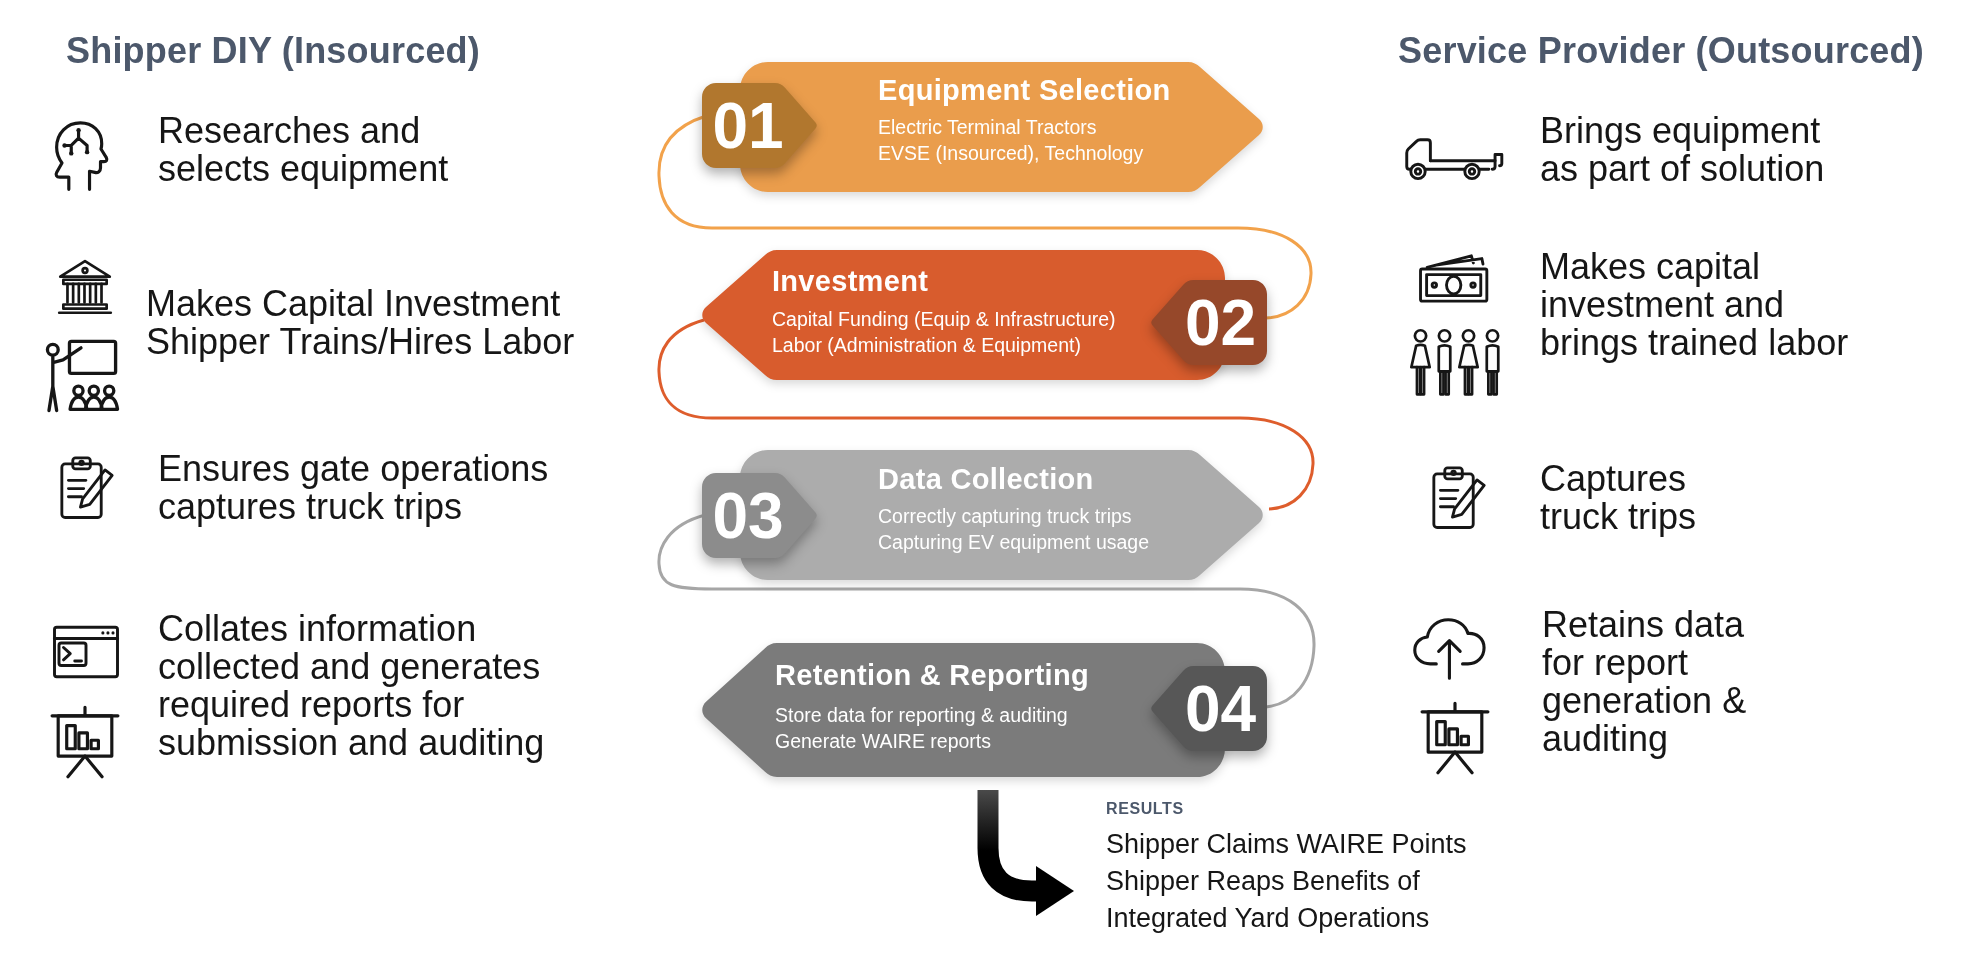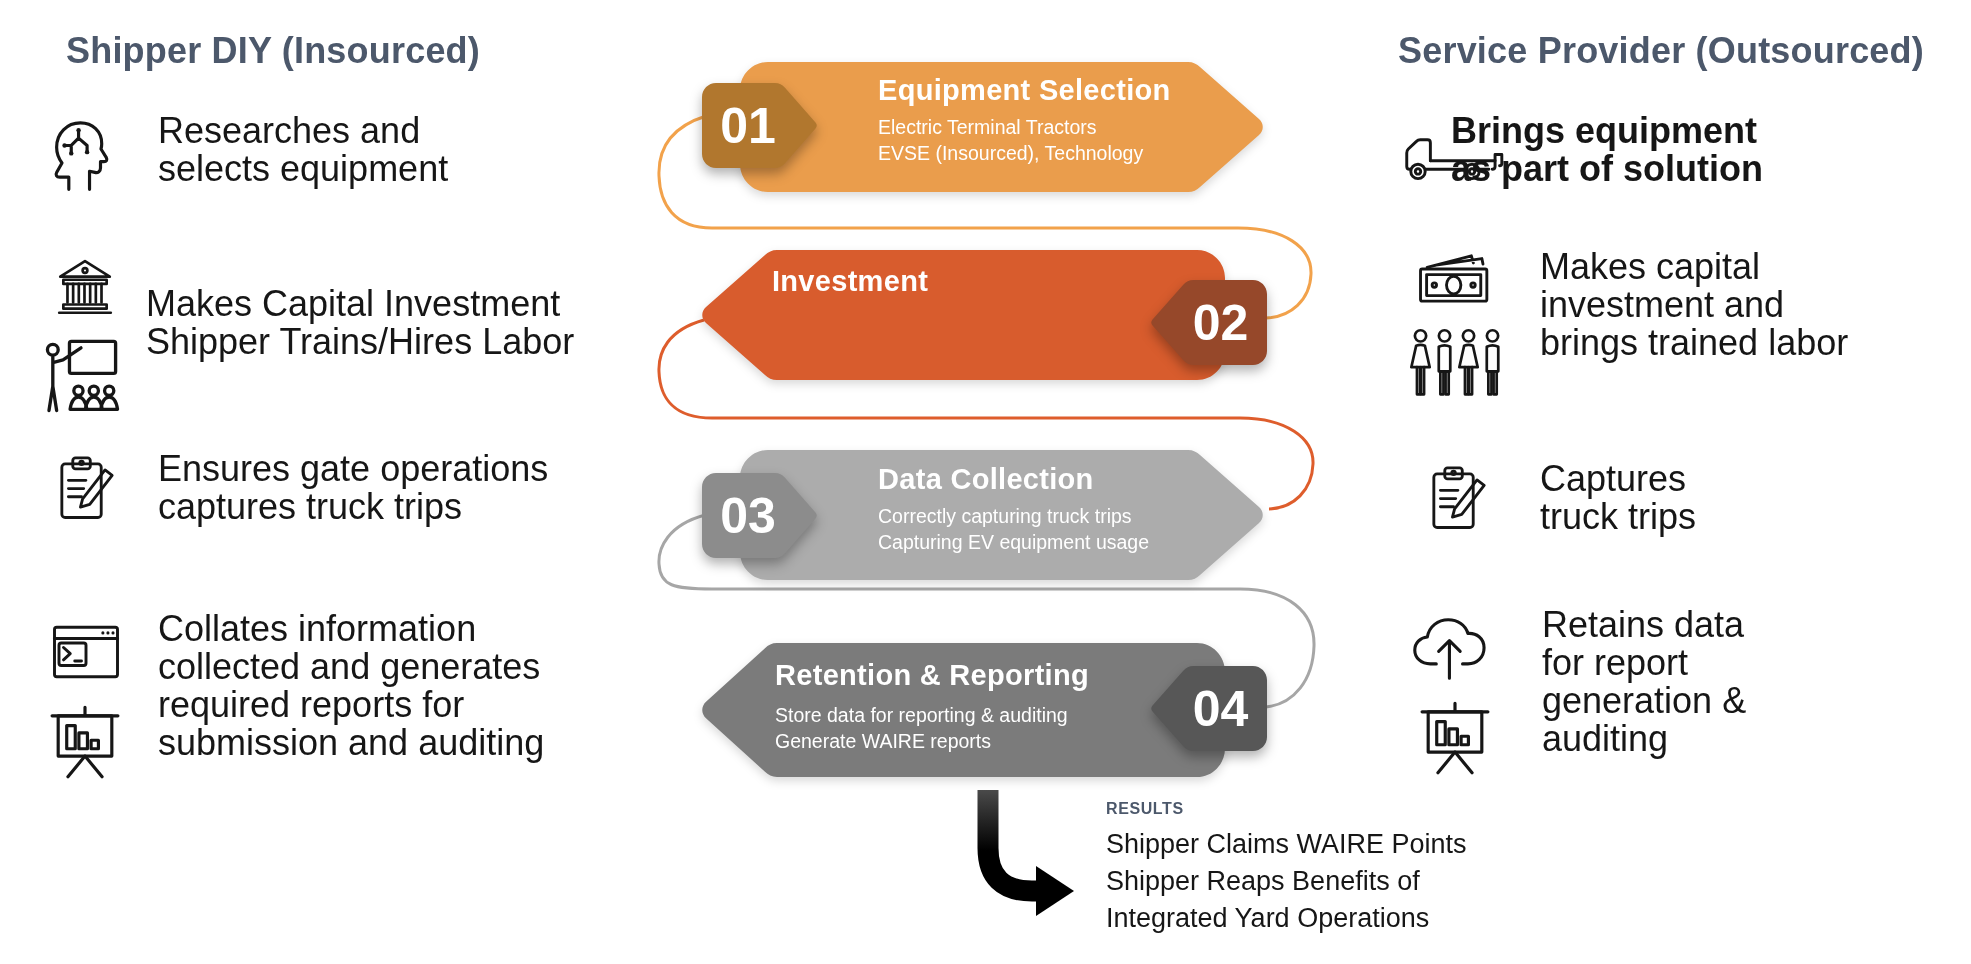--- a/index.html
+++ b/index.html
@@ -8,21 +8,21 @@
   .abs{position:absolute;}
   .col-title{font-size:36px;font-weight:bold;letter-spacing:.2px;white-space:pre;}
   .body-text{font-size:36px;line-height:38px;white-space:pre-line;}
   .icon{color:#161616;}
   .icon svg{display:block;width:100%;height:100%;}
   .icon svg *{stroke:currentColor;fill:none;stroke-width:2.6;stroke-linecap:round;stroke-linejoin:round;}
   .icon svg .dot{fill:currentColor;stroke:none;}
   .banner{filter:drop-shadow(0 4px 5px rgba(0,0,0,.15));}
   .banner svg,.badge svg{position:absolute;inset:0;width:100%;height:100%;}
   .badge{filter:drop-shadow(0 6px 6px rgba(0,0,0,.3));display:flex;align-items:center;justify-content:center;}
-  .badge-num{position:relative;color:#fff;font-size:50px;font-weight:bold;line-height:1;}
+  .badge-num{position:relative;color:#fff;font-size:64px;font-weight:bold;line-height:1;}
   .badge-r .badge-num{padding-right:26px;}
   .badge-l .badge-num{padding-left:26px;}
   .banner-text{position:absolute;color:#fff;}
   .banner-title{font-size:29px;font-weight:bold;letter-spacing:.3px;white-space:pre;}
   .banner-body{font-size:19.5px;line-height:26px;white-space:pre-line;}
   .results-label{font-size:16px;font-weight:bold;letter-spacing:.6px;}
   .results-text{font-size:27px;line-height:37px;white-space:pre-line;}
   svg.overlay{position:absolute;left:0;top:0;pointer-events:none;}
 </style>
 </head>
@@ -128,20 +128,22 @@
       <path d="M14,0 H73 C77,0 80.5,1.8 83,4.8 L113.5,39.5 C115.2,41.5 115.2,43.5 113.5,45.5 L83,80.2 C80.5,83.2 77,85 73,85 H14 C6.3,85 0,78.7 0,71 V14 C0,6.3 6.3,0 14,0 Z" fill="#B1772E"></path>
     </svg>
     <div class="badge-num">01</div>
   </div>
 
   <div class="abs banner" style="left:697px;top:250px;width:528px;height:130px;">
     <svg viewBox="0 0 528 130" preserveAspectRatio="none">
       <path d="M500,0 H80 C75,0 71,2 68,5 L9,57 C4,61.5 4,68.5 9,73 L68,125 C71,128 75,130 80,130 H500 C515.5,130 528,117.5 528,102 V28 C528,12.5 515.5,0 500,0 Z" fill="#D85C2D"></path>
     </svg>
     <div class="banner-text banner-title" style="left:75px;top:15px;">Investment</div>
+    <div class="banner-text banner-body" style="left:75px;top:56px;">Capital Funding (Equip &amp; Infrastructure)
+Labor (Administration &amp; Equipment)</div>
   </div>
   <div class="abs badge badge-l" style="left:1148px;top:280px;width:119px;height:85px;">
     <svg viewBox="0 0 118 85" preserveAspectRatio="none">
       <path d="M104,0 H45 C41,0 37.5,1.8 35,4.8 L4.5,39.5 C2.8,41.5 2.8,43.5 4.5,45.5 L35,80.2 C37.5,83.2 41,85 45,85 H104 C111.7,85 118,78.7 118,71 V14 C118,6.3 111.7,0 104,0 Z" fill="#96482A"></path>
     </svg>
     <div class="badge-num">02</div>
   </div>
 
   <div class="abs banner" style="left:740px;top:450px;width:530px;height:130px;">
     <svg viewBox="0 0 530 130" preserveAspectRatio="none">
@@ -196,21 +198,21 @@
       <path d="M27,36 V20 q0,-2.6 -2.6,-2.6 H18 q-2,0 -3.4,1.4 L7.4,25.6 Q6,27 6,29 v12 q0,2.5 2.5,2.5 H9.5"></path>
       <path d="M22.8,43.5 H57.3 M70.5,43.5 H79"></path>
       <path d="M27,36 H84.5 V41 q0,2.5 -2.5,2.5"></path>
       <path d="M84.5,36 V30.5 H90.5 V38.5 q0,2 -2,2"></path>
       <circle cx="16" cy="45.5" r="6.4"></circle>
         <circle cx="16" cy="45.5" r="2.4"></circle>
       <circle cx="64" cy="45.5" r="6.4"></circle>
         <circle cx="64" cy="45.5" r="2.4"></circle>
     </svg>
   </div>
-  <div class="abs body-text" style="left:1451px;top:112px;font-weight:bold;">Brings equipment
+  <div class="abs body-text" style="left:1540px;top:112px;">Brings equipment
 as part of solution</div>
 
   <div class="abs icon" style="left:1415px;top:246px;width:84px;height:66px;">
     <svg viewBox="0 0 76 58">
       <path d="M11,18.5 L51,8 l1.8,6.5 M19,16.5 L60.5,10.5 l1,5" stroke-width="2.2"></path>
       <rect x="5" y="20" width="60" height="29" rx="1.5"></rect>
       <rect x="10.5" y="25" width="49" height="19" stroke-width="2.2"></rect>
       <ellipse cx="35" cy="34.5" rx="6.5" ry="8" stroke-width="2.2"></ellipse>
       <circle cx="17.5" cy="34.5" r="2" stroke-width="2.2"></circle>
         <circle cx="52.5" cy="34.5" r="2" stroke-width="2.2"></circle>

